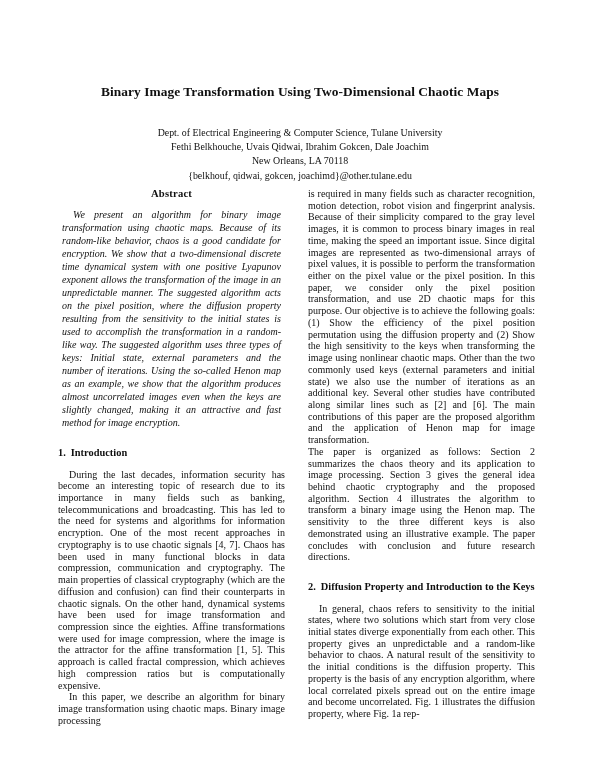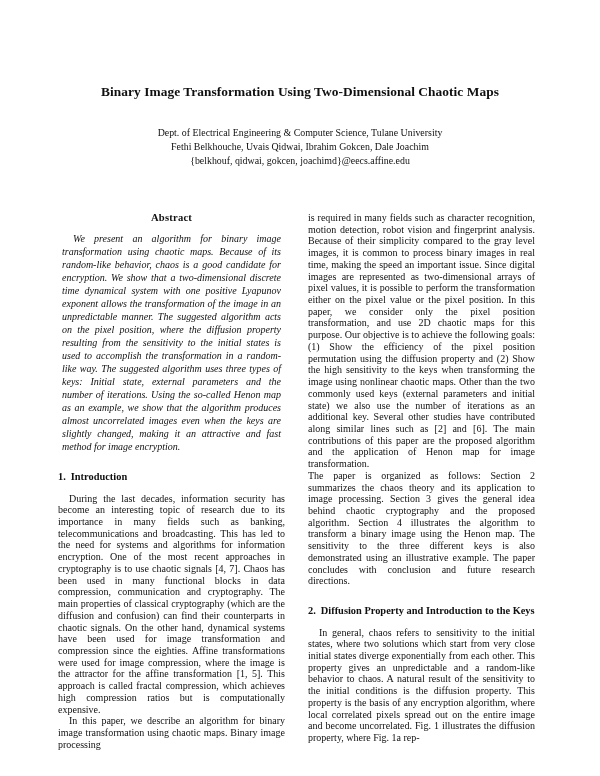--- a/index.html
+++ b/index.html
@@ -39,21 +39,21 @@
     width: 488px;
     text-align: center;
     font-size: 9.9px;
     line-height: 14.2px;
   }
   .authorblock div { white-space: nowrap; }
 
   .columns {
     position: absolute;
     left: 58px;
-    top: 212px;
+    top: 188px;
     width: 484px;
     height: 505px;
   }
   .col {
     position: absolute;
     top: 0;
     width: 227px;
     height: 505px;
   }
   .col-left  { left: 0px; }
@@ -109,21 +109,22 @@
 </head>
 <body>
 
 <div class="page">
 
   <div class="title">Binary Image Transformation Using Two-Dimensional Chaotic Maps</div>
 
   <div class="authorblock">
     <div>Dept. of Electrical Engineering &amp; Computer Science, Tulane University</div>
     <div>Fethi Belkhouche, Uvais Qidwai, Ibrahim Gokcen, Dale Joachim</div>
-    <div>{belkhouf, qidwai, gokcen, joachimd}@eecs.affine.edu</div>
+    <div>New Orleans, LA 70118</div>
+    <div>{belkhouf, qidwai, gokcen, joachimd}@other.tulane.edu</div>
   </div>
 
   <div class="columns">
 
     <div class="col col-left">
       <div class="abstract-head">Abstract</div>
       <p class="abstract">We present an algorithm for binary image transformation using chaotic maps. Because of its random-like behavior, chaos is a good candidate for encryption. We show that a two-dimensional discrete time dynamical system with one positive Lyapunov exponent allows the transformation of the image in an unpredictable manner. The suggested algorithm acts on the pixel position, where the diffusion property resulting from the sensitivity to the initial states is used to accomplish the transformation in a random-like way. The suggested algorithm uses three types of keys: Initial state, external parameters and the number of iterations. Using the so-called Henon map as an example, we show that the algorithm produces almost uncorrelated images even when the keys are slightly changed, making it an attractive and fast method for image encryption.</p>
 
       <h2 class="section first">
         <span class="sec-num">1.</span><span>Introduction</span>

